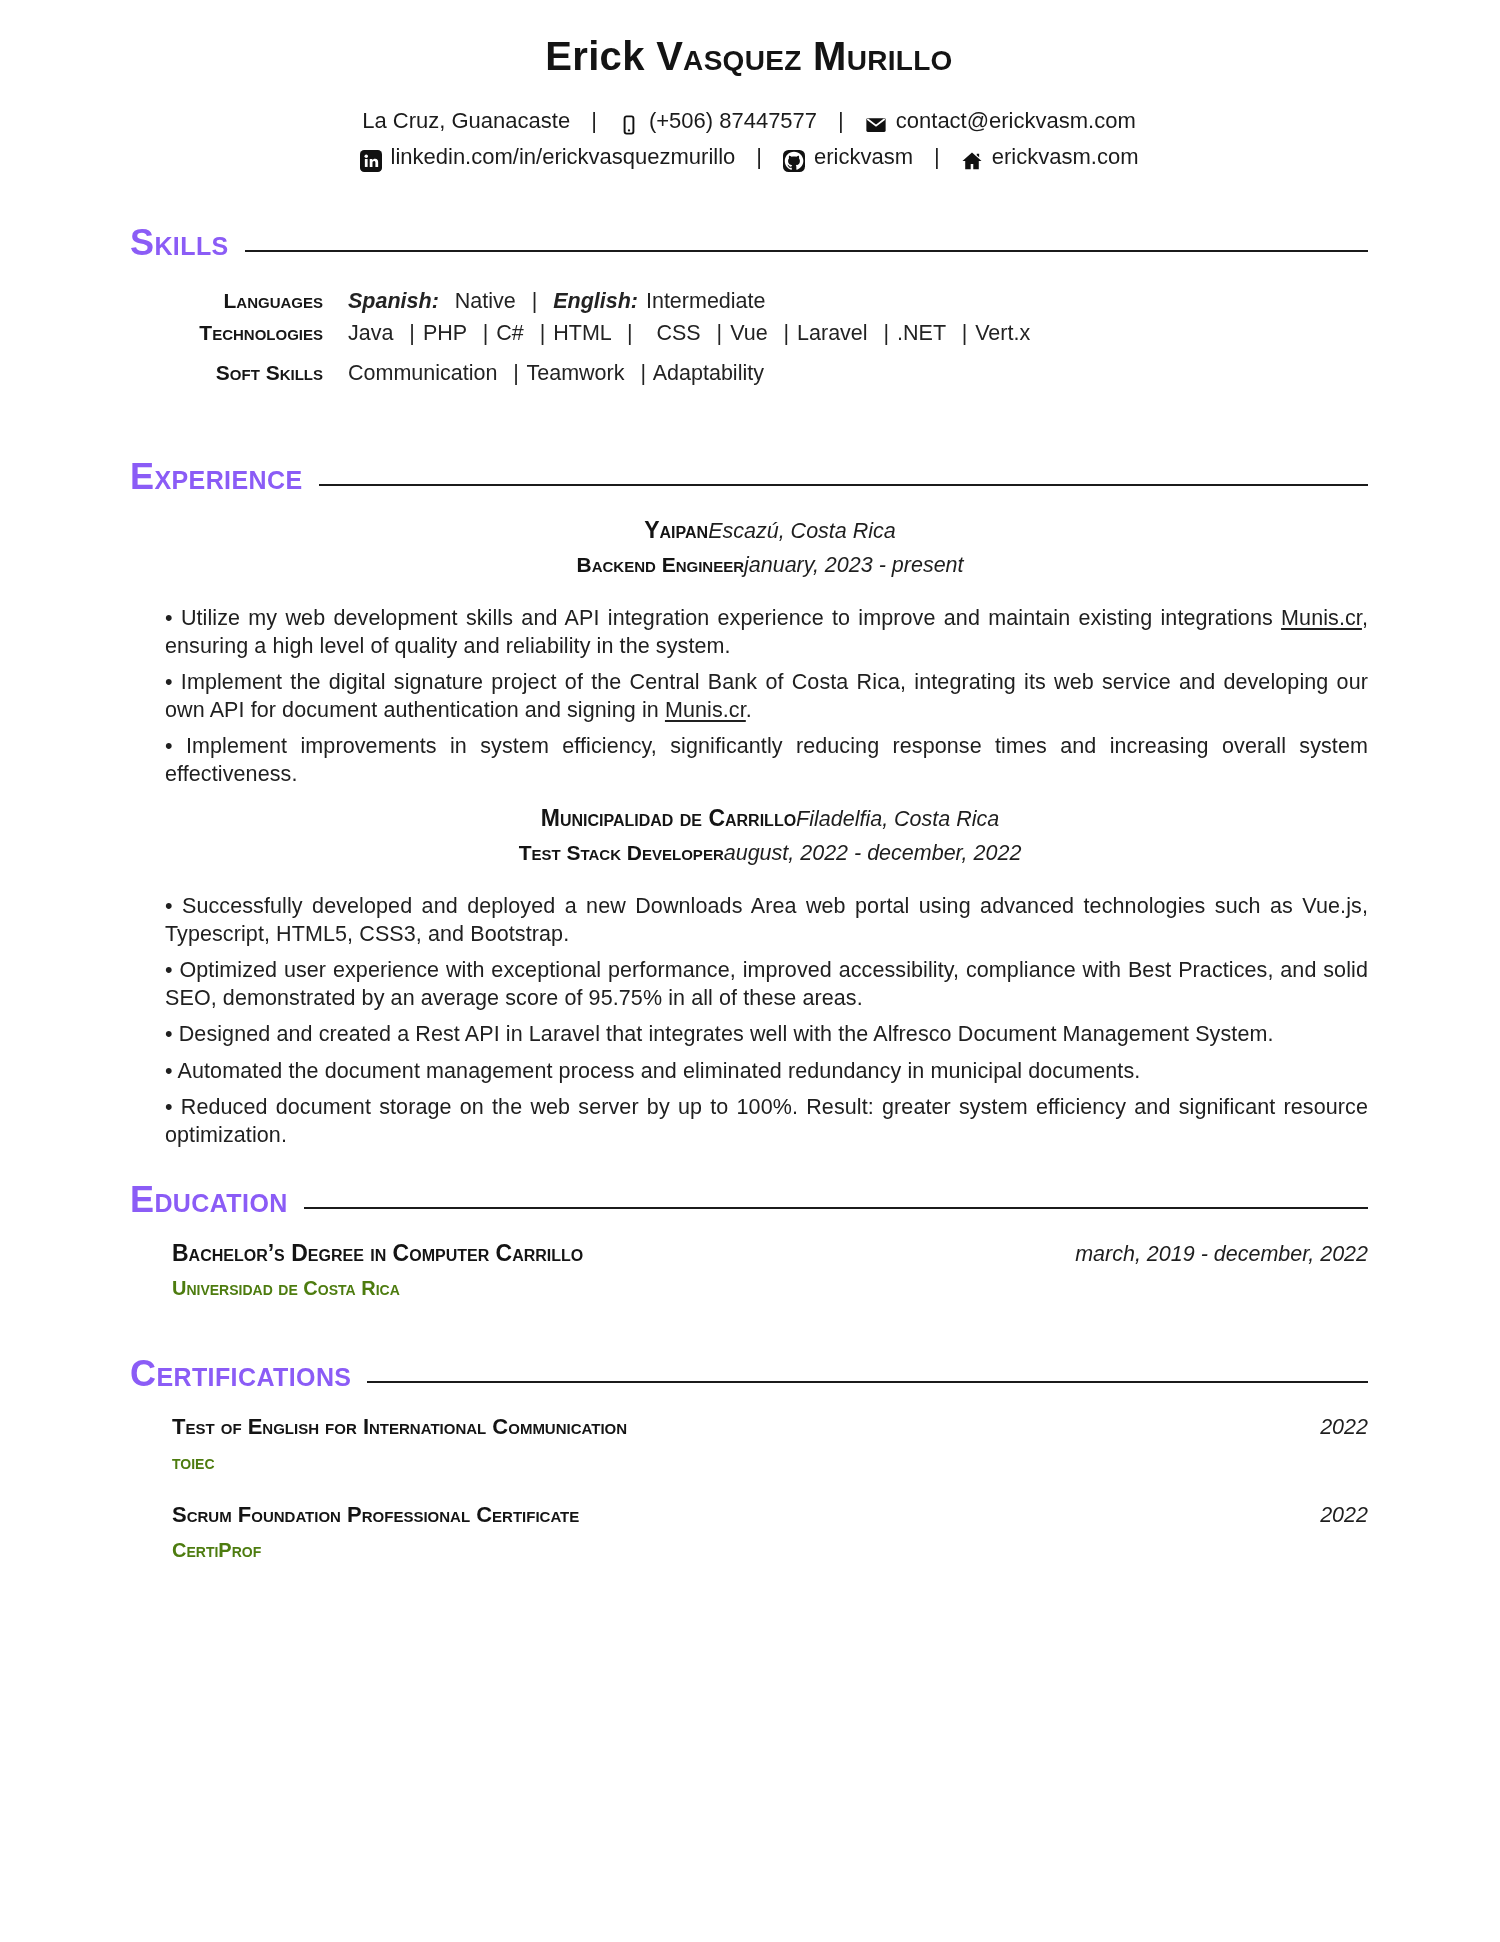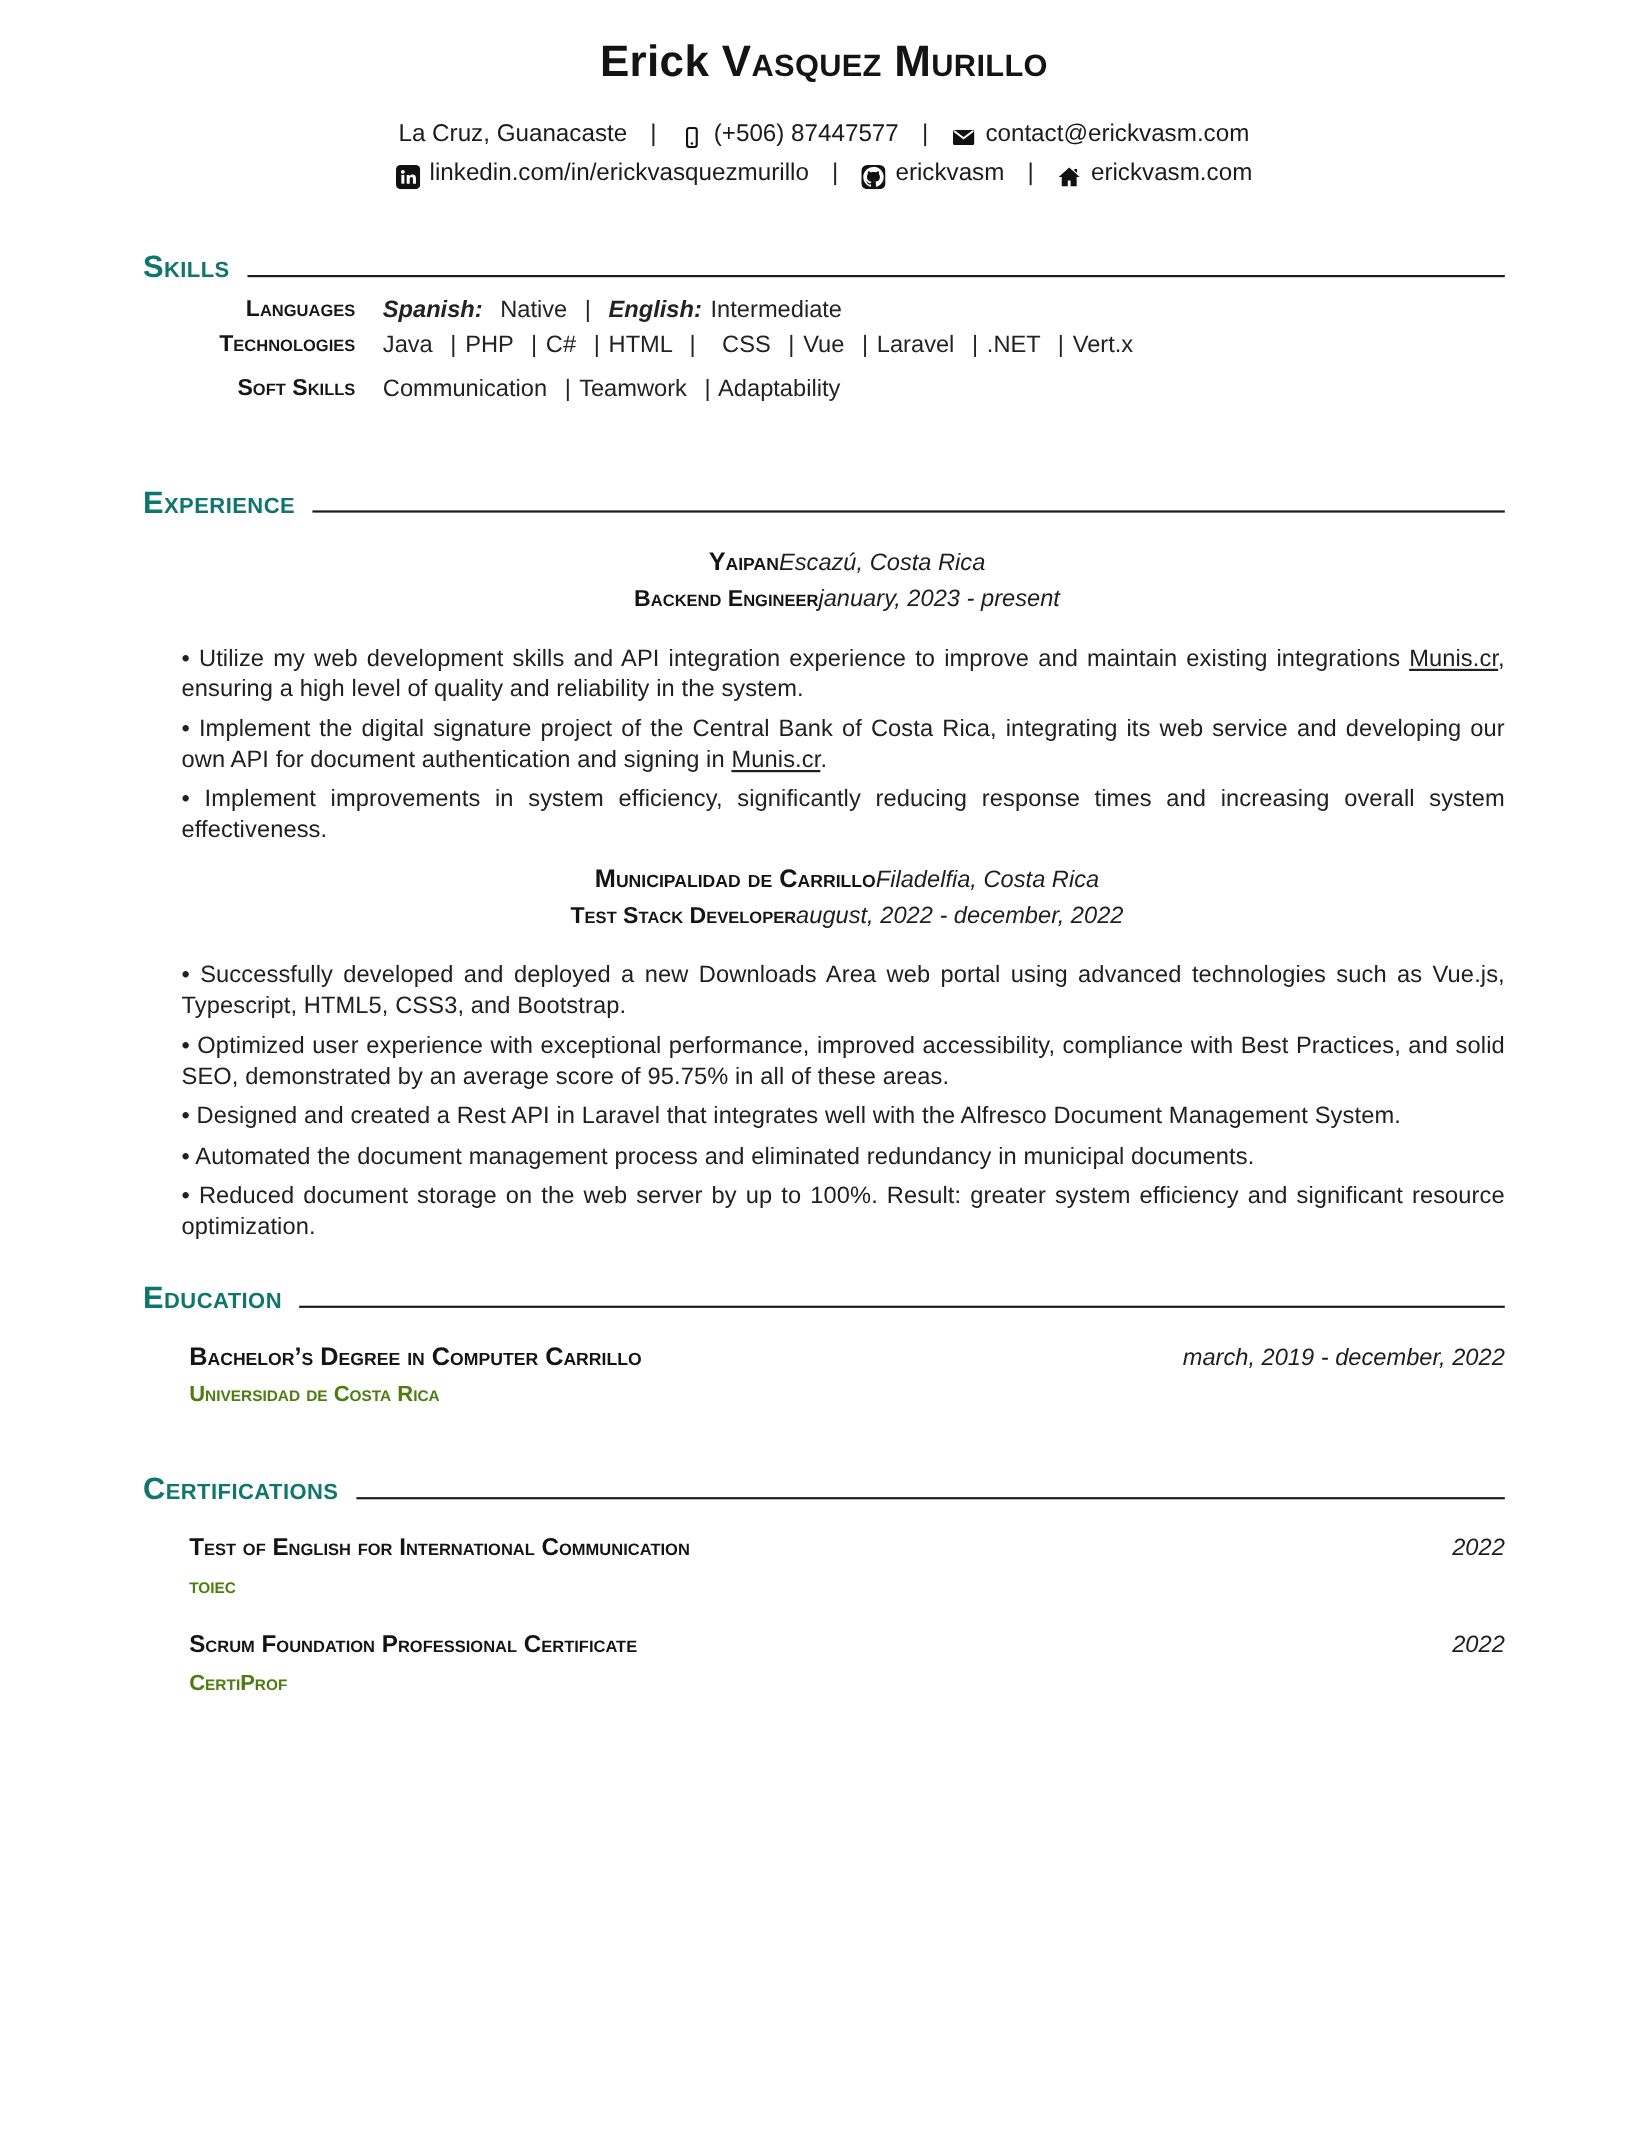--- a/index.html
+++ b/index.html
@@ -25,32 +25,32 @@
   .contact-line.first { margin-top:27px; }
   .contact-line.second { margin-top:6px; }
   .ci { display:inline-flex; align-items:flex-end; gap:9px; }
   .sep { margin:0 21px; color:#222; }
   .icon { width:22px; height:22px; display:inline-block; flex:0 0 auto; }
 
   
   .sec-head { display:flex; }
   .sec-title {
     font-variant:small-caps; font-weight:bold;
-    font-size:28px; line-height:30px; color:#0f766e; letter-spacing:.4px;
+    font-size:36px; line-height:30px; color:#8b5cf6; letter-spacing:.4px;
     white-space:nowrap;
   }
   .sec-rule { flex:1; height:2px; background:#1b1b1b; align-self:flex-end; margin:0 0 6px 16px; }
 
   #skills-section { margin-top:56px; }
   #experience-section { margin-top:74px; }
   #education-section { margin-top:36px; }
   #certifications-section { margin-top:56px; }
 
   
-  .skills-rows { margin-top:8px; }
+  .skills-rows { margin-top:28px; }
   .skill-row { display:flex; line-height:30px; margin-bottom:2px; }
   .skill-row:last-child { margin-top:10px; }
   .skill-label {
     width:193px; text-align:right; flex:0 0 auto;
     font-variant:small-caps; font-weight:bold; font-size:21px; color:#161616;
   }
   .skill-value {
     margin-left:25px; font-size:21.5px; color:#232323;
     white-space:pre-wrap; word-spacing:2px;
   }

